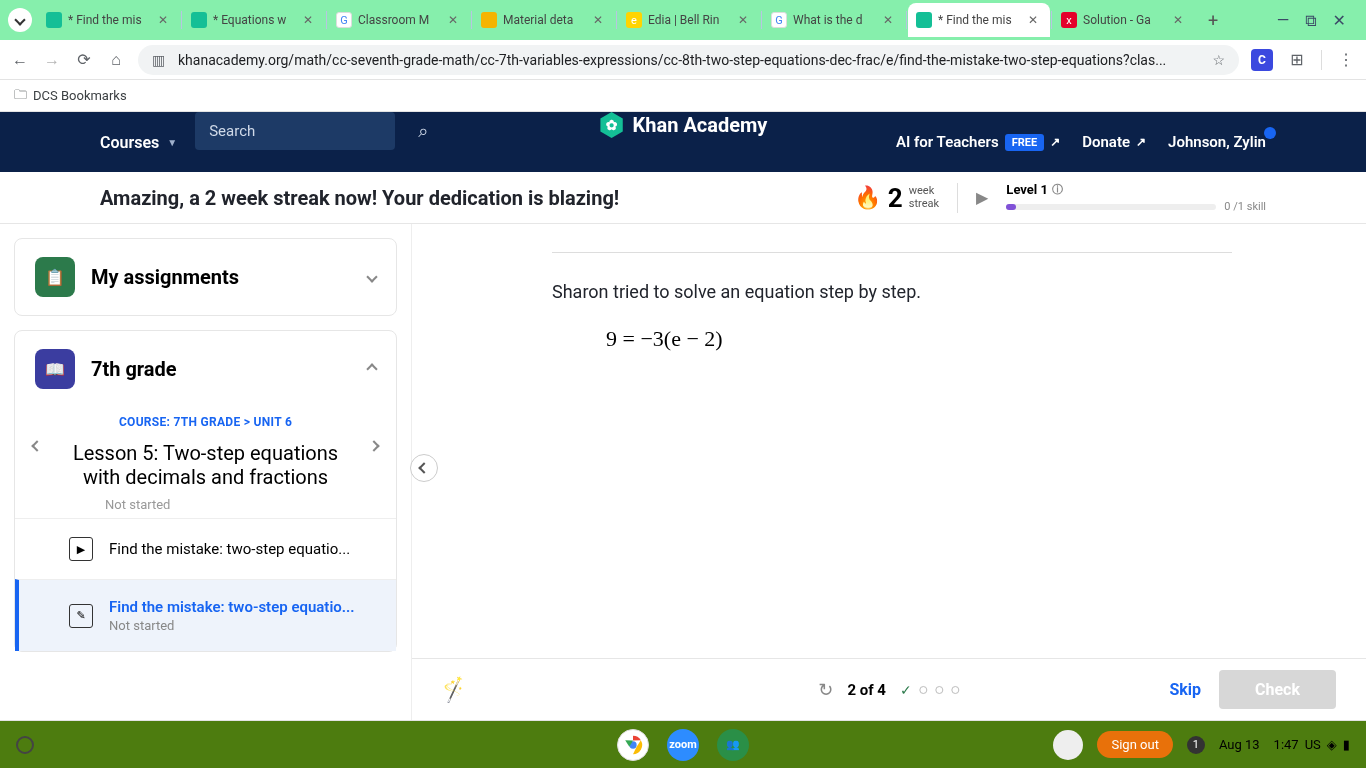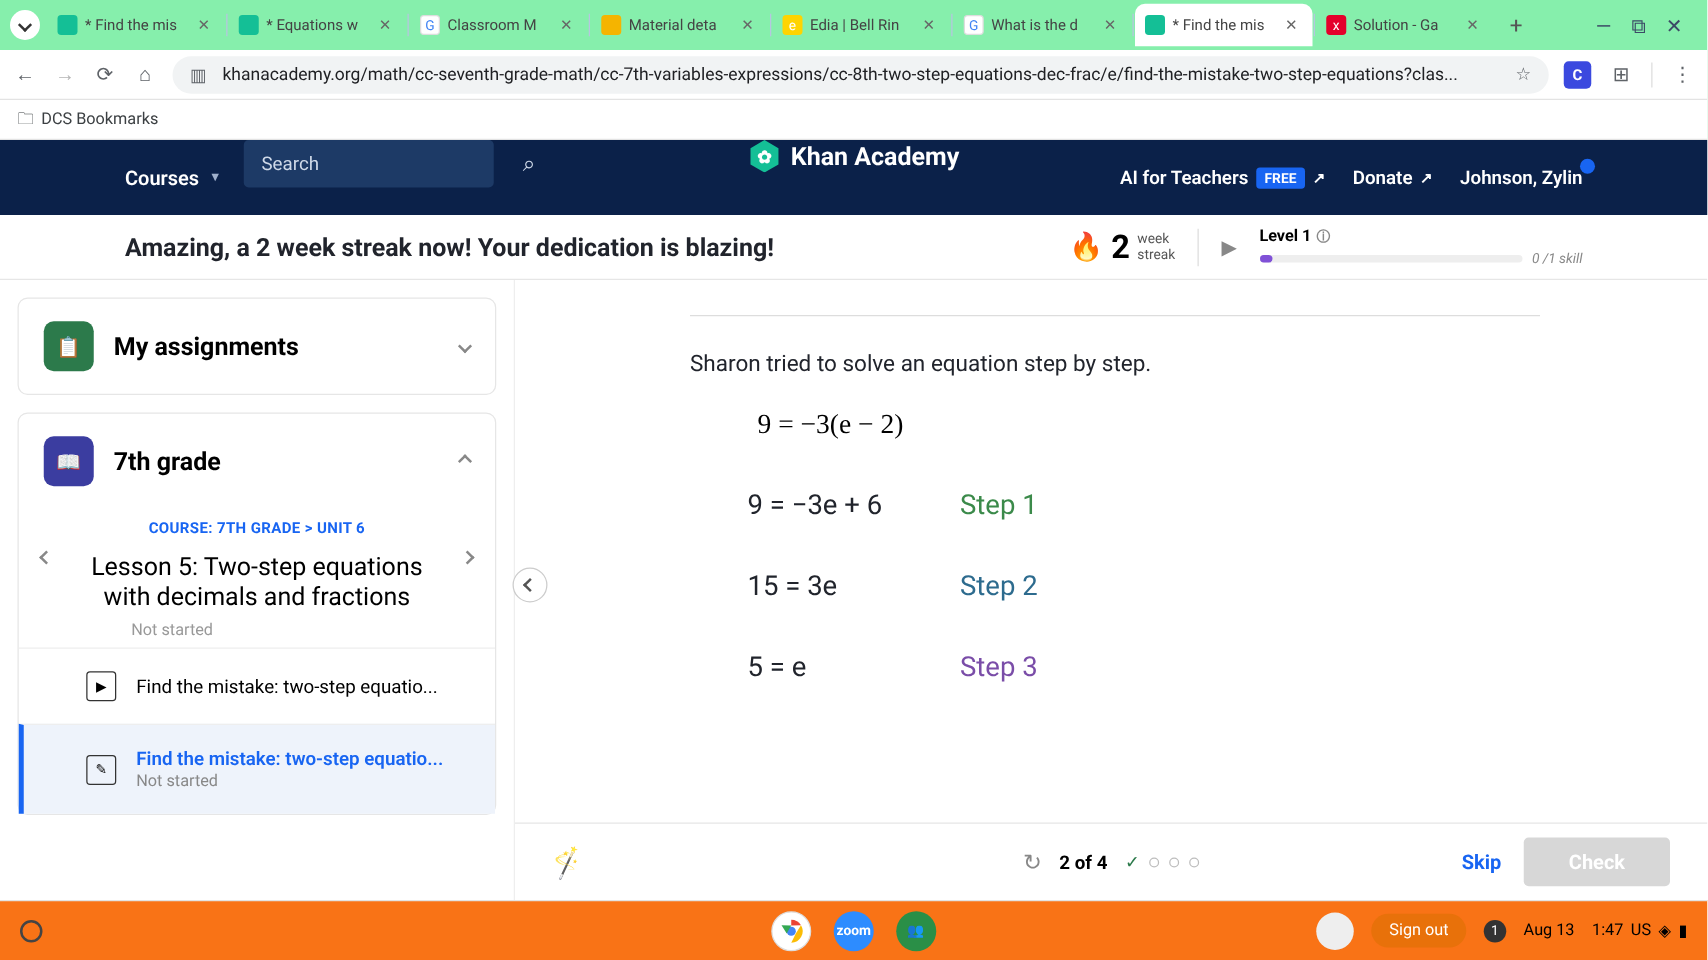--- a/index.html
+++ b/index.html
@@ -47,21 +47,21 @@
 .streak-bar { height: 52px; background: #fff; border-bottom: 1px solid #e6e6e6; display: flex; align-items: center; padding: 0 100px; }
 .streak-msg { font-size: 20px; font-weight: 700; color: #21242c; }
 .streak-right { margin-left: auto; display: flex; align-items: center; gap: 18px; }
 .streak-count { display: flex; align-items: center; gap: 6px; }
 .streak-count .num { font-size: 26px; font-weight: 700; }
 .streak-count .lbl { font-size: 11px; line-height: 1.1; color: #555; }
 .level-block { display: flex; flex-direction: column; gap: 3px; }
 .level-block .lvl { font-size: 13px; font-weight: 700; display: flex; align-items: center; gap: 4px; }
 .level-block .bar { width: 210px; height: 6px; background: #eee; border-radius: 3px; position: relative; }
 .level-block .bar .fill { position: absolute; left: 0; width: 10px; height: 6px; background: #8051d7; border-radius: 3px; }
-.level-block .skill { font-size: 11px; color: #888; text-align: right; font-style: italic; }
+.level-block .skill { font-size: 11px; color: #888; text-align: right; }
 
 
 .content-row { flex: 1; display: flex; min-height: 0; background: #fff; }
 
 
 .sidebar { width: 412px; padding: 14px; display: flex; flex-direction: column; gap: 14px; border-right: 1px solid #eee; overflow: hidden; }
 .card { border: 1px solid #e6e6e6; border-radius: 8px; background: #fff; }
 .assign-card { display: flex; align-items: center; padding: 18px 20px; gap: 16px; cursor: pointer; }
 .assign-icon { width: 40px; height: 40px; background: #2c7a4b; border-radius: 8px; display: flex; align-items: center; justify-content: center; color: #fff; }
 .assign-title { font-size: 20px; font-weight: 700; flex: 1; }
@@ -103,21 +103,21 @@
 .footer .page { font-size: 15px; font-weight: 700; }
 .dots { display: flex; gap: 8px; align-items: center; }
 .dots .d { width: 8px; height: 8px; border-radius: 50%; border: 1.5px solid #bdbdbd; }
 .dots .d.done { border: none; color: #2c7a4b; font-size: 14px; width: auto; height: auto; }
 .footer .right { margin-left: auto; display: flex; gap: 18px; align-items: center; }
 .skip { color: #1865f2; font-weight: 700; cursor: pointer; font-size: 16px; }
 .check { background: #d7d7d7; color: #fff; font-weight: 700; padding: 10px 36px; border-radius: 4px; font-size: 16px; }
 .reload { color: #888; font-size: 18px; }
 
 
-.shelf { height: 48px; background: #f97316; border-top: 1px solid #e3e3e3; display: flex; align-items: center; padding: 0 16px; position: relative; }
+.shelf { height: 48px; background: #4d7c0f; border-top: 1px solid #e3e3e3; display: flex; align-items: center; padding: 0 16px; position: relative; }
 .shelf .launcher { width: 18px; height: 18px; border: 2px solid #444; border-radius: 50%; cursor: pointer; }
 .shelf .center-apps { position: absolute; left: 50%; transform: translateX(-50%); display: flex; gap: 18px; }
 .shelf .app { width: 32px; height: 32px; border-radius: 50%; display: flex; align-items: center; justify-content: center; font-size: 11px; font-weight: bold; color: #fff; cursor: pointer; }
 .shelf .right { margin-left: auto; display: flex; align-items: center; gap: 14px; font-size: 13px; text-align: center; }
 .signout { background: #e8710a; color: #fff; padding: 6px 14px; border-radius: 16px; font-size: 13px; cursor: pointer; }
 .badge-1 { width: 18px; height: 18px; background: #333; color: #fff; border-radius: 50%; display: flex; align-items: center; justify-content: center; font-size: 11px; }
 .avatar-shelf { width: 30px; height: 30px; background: #eee; border-radius: 50%; }
 
 .chev { display: inline-block; width: 8px; height: 8px; border-right: 2px solid currentColor; border-bottom: 2px solid currentColor; }
 .chev.down { transform: rotate(45deg); }
@@ -305,28 +305,20 @@
   </div>
 
   <div class="main">
     <div class="collapse-btn">
         <span class="chev left" style="color:#555"></span>
       </div>
     <div class="exercise">
       <div class="divider"></div>
       <div class="prompt">Sharon tried to solve an equation step by step.</div>
       <div class="math-block">9 = −3(e − 2)</div>
-      <div class="steps">
-        <div class="eq">9 = −3e + 6</div>
-        <div class="step1">Step 1</div>
-        <div class="eq">15 = 3e</div>
-        <div class="step2">Step 2</div>
-        <div class="eq">5 = e</div>
-        <div class="step3">Step 3</div>
-      </div>
     </div>
     <div class="footer" style="position:relative">
       <span class="wand">🪄</span>
       <div class="center">
         <span class="reload">↻</span>
         <span class="page">2 of 4</span>
         <div class="dots">
           <span class="d done">✓</span>
           <span class="d"></span>
           <span class="d"></span>

